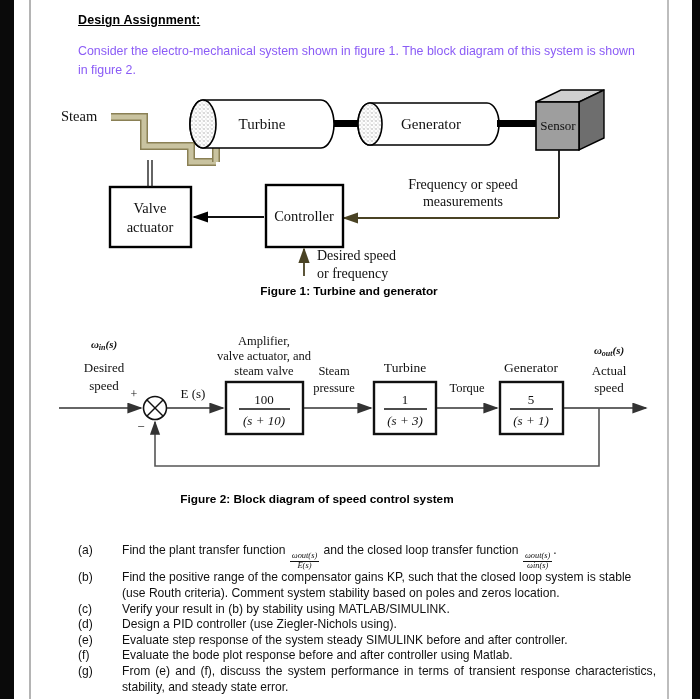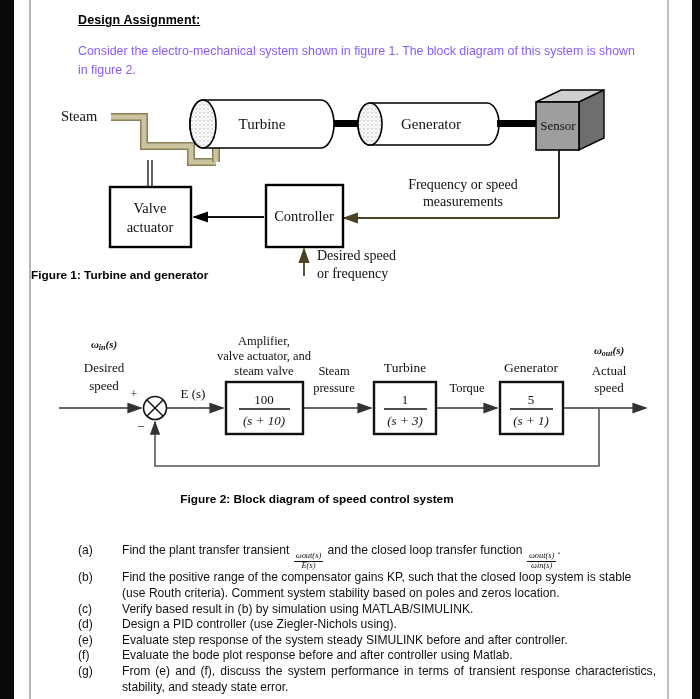--- a/index.html
+++ b/index.html
@@ -69,22 +69,23 @@
     width: 560px;
     font-size: 12.4px;
     line-height: 19px;
     color: #8b5cf6;
   }
 
   
   .fig1 { position: absolute; left: 0; top: 88px; width: 636px; height: 195px; }
   .fig1-caption {
     position: absolute;
-    left: 0; top: 268px;
+    left: 0; top: 284px;
     width: 636px;
+    text-align: center;
     font-size: 11.8px;
     font-weight: bold;
     color: #000;
   }
 
   
   .fig2 { position: absolute; left: 0; top: 330px; width: 636px; height: 160px; }
   .fig2-caption {
     position: absolute;
     left: 0; top: 492px;
@@ -298,37 +299,37 @@
         <polyline points="568,78 568,136 124,136 124,92" fill="none" stroke="#555" stroke-width="1.6" marker-end="url(#a2)"></polyline>
       </svg>
     </div>
 
     <div class="fig2-caption">Figure 2: Block diagram of speed control system</div>
 
     <div class="questions">
 
       <div class="qrow">
         <div class="qlabel">(a)</div>
-        <div class="qtext"><span>Find the plant transfer transient </span><span class="frac">
+        <div class="qtext"><span>Find the plant transfer function </span><span class="frac">
               <span class="num">ωout(s)</span>
               <span class="den">E(s)</span>
             </span><span> and the closed loop transfer function </span><span class="frac">
               <span class="num">ωout(s)</span>
               <span class="den">ωin(s)</span>
             </span><span>.</span></div>
       </div>
 
       <div class="qrow">
         <div class="qlabel">(b)</div>
         <div class="qtext">Find the positive range of the compensator gains KP, such that the closed loop system is stable (use Routh criteria). Comment system stability based on poles and zeros location.</div>
       </div>
 
       <div class="qrow">
         <div class="qlabel">(c)</div>
-        <div class="qtext">Verify based result in (b) by simulation using MATLAB/SIMULINK.</div>
+        <div class="qtext">Verify your result in (b) by stability using MATLAB/SIMULINK.</div>
       </div>
 
       <div class="qrow">
         <div class="qlabel">(d)</div>
         <div class="qtext">Design a PID controller (use Ziegler-Nichols using).</div>
       </div>
 
       <div class="qrow">
         <div class="qlabel">(e)</div>
         <div class="qtext">Evaluate step response of the system steady SIMULINK before and after controller.</div>

